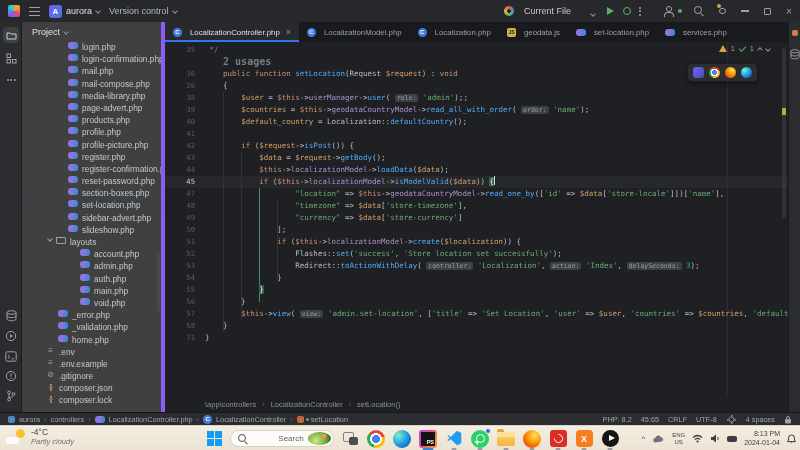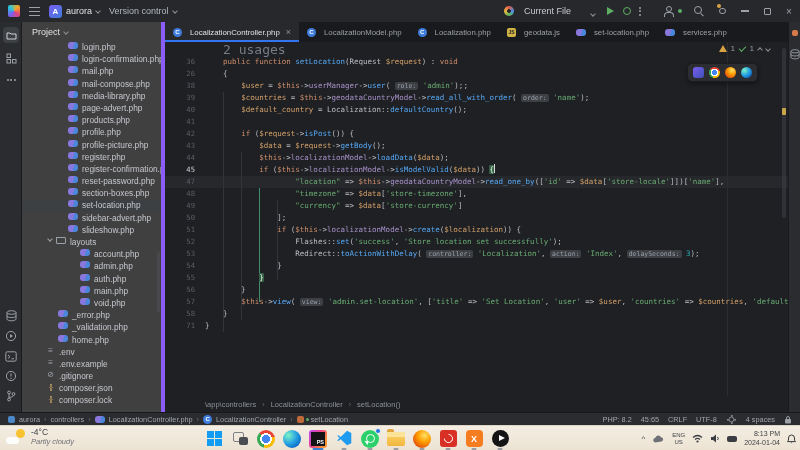--- a/index.html
+++ b/index.html
@@ -101,21 +101,21 @@
   .guide.teal{background:#3f8f6d;}
   #wrapguide{position:absolute;left:562px;top:0;bottom:0;width:1px;background:#2b2d31;}
   #code{position:absolute;inset:0;padding-top:2px;font-family:"DejaVu Sans Mono",monospace;font-size:7.5px;}
   .cl{position:relative;height:12px;line-height:12px;white-space:pre;padding-left:40px;}
   .lnum{position:absolute;left:0;top:0;width:30px;text-align:right;color:#5b5e64;font-size:7.2px;}
   .cl.cur .lnum{color:#ccd0d6;}
   .tok-t{color:#bcbec4;} .tok-k{color:#cf8e6d;} .tok-v{color:#d5a06a;} .tok-p{color:#ab92cc;}
   .tok-f{color:#56a8f5;} .tok-s{color:#6aab73;} .tok-num{color:#2aacb8;} .tok-c{color:#7a7e85;}
   .tok-cl{color:#bcbec4;margin-top:44px;}
   .tok-h{background:#3c3f44;color:#9aa0a8;border-radius:2px;padding:0 2px;font-size:6.5px;}
-  .tok-u{color:#777c87;font-size:13px;}
+  .tok-u{color:#777c87;font-size:10px;font-weight:bold;}
   .tok-bh{background:#375e46;color:#dcffe4;border-radius:1px;}
   .tok-caret{display:inline-block;width:1px;height:9px;background:#d6d9de;vertical-align:-1px;}
   #inspections{position:absolute;top:2px;right:18px;display:flex;align-items:center;gap:4px;
     color:#9da0a6;font-size:7.5px;}
   .warn-tri{width:0;height:0;border-left:4px solid transparent;border-right:4px solid transparent;border-bottom:7px solid #d9a343;}
   .ok-check{width:7px;height:4px;border-left:1.6px solid #5fad65;border-bottom:1.6px solid #5fad65;transform:rotate(-45deg);margin-top:-2px;}
   .ichv{width:4px;height:4px;border-right:1.2px solid #8e9197;border-bottom:1.2px solid #8e9197;display:inline-block;}
   .ichv.up{transform:rotate(-135deg);margin-top:3px;} .ichv.dn{transform:rotate(45deg);}
   #browser-popup{position:absolute;left:522px;top:21px;background:#2b2d31;border:1px solid #1b1c1f;
     border-radius:5px;display:flex;gap:5px;padding:3px 5px;box-shadow:0 2px 4px rgba(0,0,0,.4);}
@@ -458,20 +458,21 @@
           </div>
         </div>
       <div id="editor">
         <div id="curline"></div>
         <div class="guide" style="left:58px;top:50px;height:240px"></div>
         <div class="guide" style="left:76px;top:110px;height:168px"></div>
         <div class="guide teal" style="left:94px;top:146px;height:114px"></div>
         <div class="guide" style="left:112px;top:158px;height:80px"></div>
         <div id="wrapguide"></div>
         <div id="code">
+            <div class="cl"><span class="lnum">35</span><span class="tok-c"> */</span></div>
             <div class="cl"><span class="lnum"></span><span class="tok-t">    </span><span class="tok-u">2 usages</span></div>
             <div class="cl"><span class="lnum">36</span><span class="tok-t">    </span><span class="tok-k">public</span><span class="tok-t"> </span><span class="tok-k">function</span><span class="tok-t"> </span><span class="tok-f">setLocation</span><span class="tok-t">(</span><span class="tok-cl">Request</span><span class="tok-t"> </span><span class="tok-v">$request</span><span class="tok-t">) : </span><span class="tok-k">void</span></div>
             <div class="cl"><span class="lnum">26</span><span class="tok-t">    {</span></div>
             <div class="cl"><span class="lnum">38</span><span class="tok-t">        </span><span class="tok-v">$user</span><span class="tok-t"> = </span><span class="tok-k">$this</span><span class="tok-t">-&gt;</span><span class="tok-p">userManager</span><span class="tok-t">-&gt;</span><span class="tok-f">user</span><span class="tok-t">( </span><span class="tok-h">role:</span><span class="tok-t"> </span><span class="tok-s">'admin'</span><span class="tok-t">);;</span></div>
             <div class="cl"><span class="lnum">39</span><span class="tok-t">        </span><span class="tok-v">$countries</span><span class="tok-t"> = </span><span class="tok-k">$this</span><span class="tok-t">-&gt;</span><span class="tok-p">geodataCountryModel</span><span class="tok-t">-&gt;</span><span class="tok-f">read_all_with_order</span><span class="tok-t">( </span><span class="tok-h">order:</span><span class="tok-t"> </span><span class="tok-s">'name'</span><span class="tok-t">);</span></div>
             <div class="cl"><span class="lnum">40</span><span class="tok-t">        </span><span class="tok-v">$default_country</span><span class="tok-t"> = </span><span class="tok-cl">Localization</span><span class="tok-t">::</span><span class="tok-f">defaultCountry</span><span class="tok-t">();</span></div>
             <div class="cl"><span class="lnum">41</span></div>
             <div class="cl"><span class="lnum">42</span><span class="tok-t">        </span><span class="tok-k">if</span><span class="tok-t"> (</span><span class="tok-v">$request</span><span class="tok-t">-&gt;</span><span class="tok-f">isPost</span><span class="tok-t">()) {</span></div>
             <div class="cl"><span class="lnum">43</span><span class="tok-t">            </span><span class="tok-v">$data</span><span class="tok-t"> = </span><span class="tok-v">$request</span><span class="tok-t">-&gt;</span><span class="tok-f">getBody</span><span class="tok-t">();</span></div>
             <div class="cl"><span class="lnum">44</span><span class="tok-t">            </span><span class="tok-k">$this</span><span class="tok-t">-&gt;</span><span class="tok-p">localizationModel</span><span class="tok-t">-&gt;</span><span class="tok-f">loadData</span><span class="tok-t">(</span><span class="tok-v">$data</span><span class="tok-t">);</span></div>
@@ -579,20 +580,25 @@
     </div>
     <div id="tb-center">
       <span class="app">
           <span class="win-logo">
             <i></i>
             <i></i>
             <i></i>
             <i></i>
           </span>
         </span>
+      <span id="search-pill">
+        <span class="mag dark"></span>
+        <span>Search</span>
+        <span class="bing-img"></span>
+      </span>
       <span class="app">
           <span class="taskview"></span>
         </span>
       <span id="apps-host" style="display:flex;gap:6px;align-items:center">
           <span class="app">
             <span class="ap-chrome"></span>
           </span>
           <span class="app">
             <span class="ap-edge"></span>
           </span>

